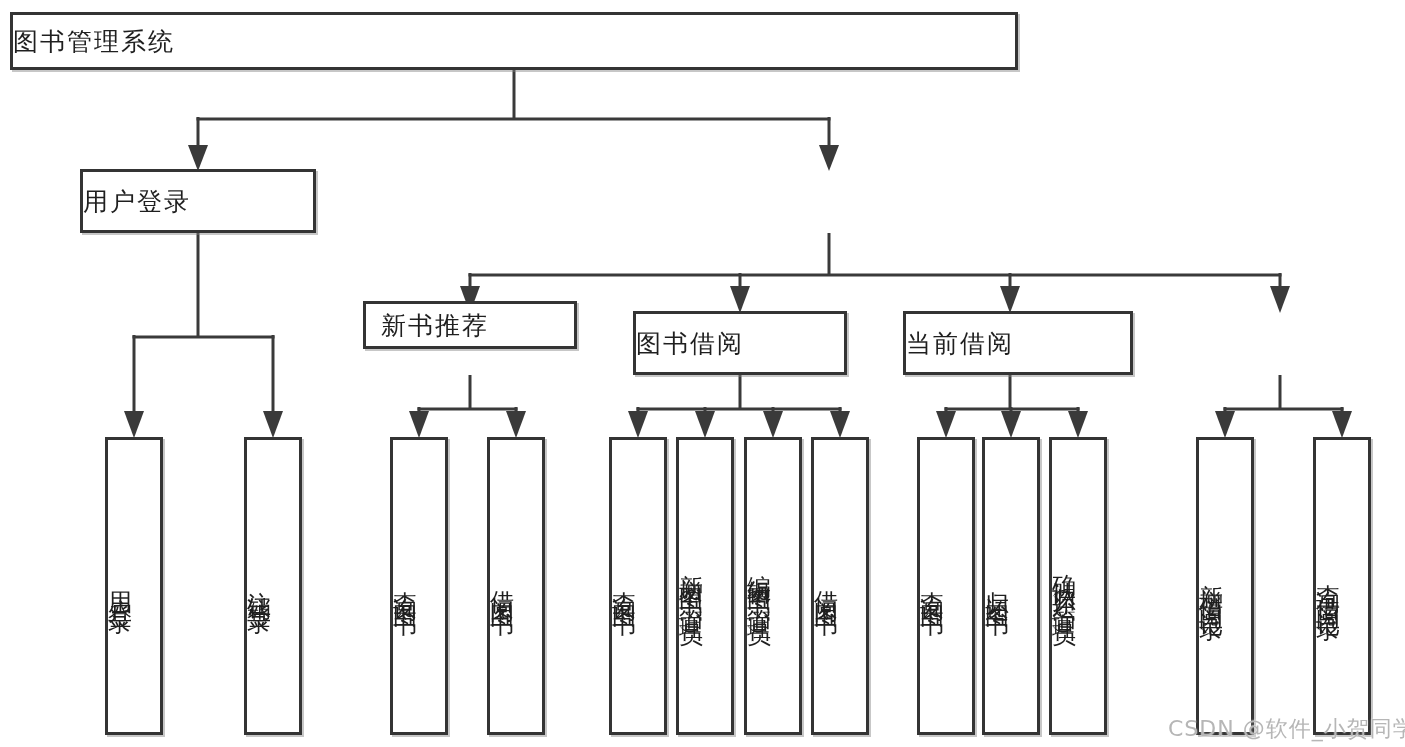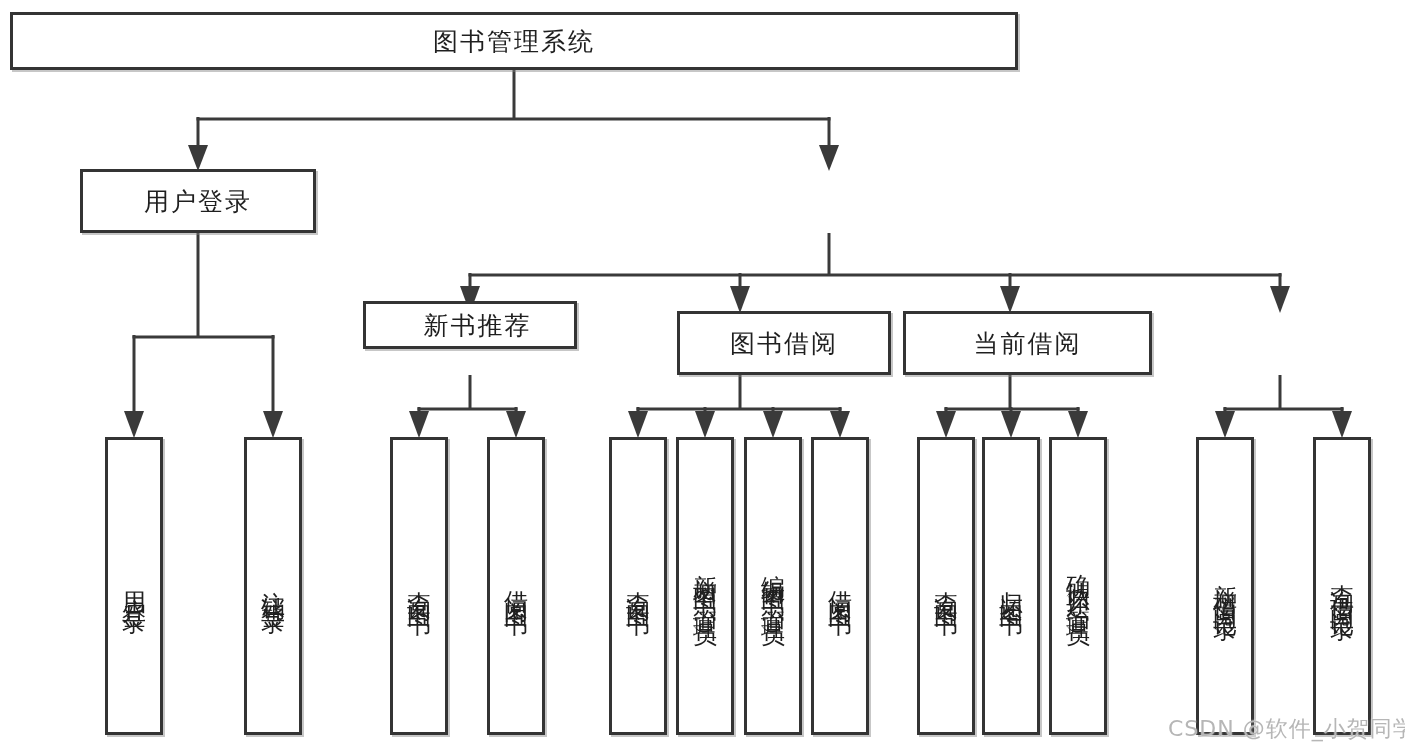--- a/index.html
+++ b/index.html
@@ -18,21 +18,20 @@
     width: 1405px; height: 747px;
     z-index: 1;
   }
   .node {
     position: absolute;
     background: #ffffff;
     border: 3px solid #343434;
     box-shadow: 2px 2px 0 rgba(130,130,130,0.45);
     display: flex;
     align-items: center;
-    justify-content: center;
     color: #1f1f1f;
     z-index: 2;
   }
   .node-h {
     font-size: 25px;
     letter-spacing: 2px;
   }
   .node-v {
     font-size: 24px;
   }
@@ -142,24 +141,24 @@
     <span>图书管理系统</span>
   </div>
 
   <div class="node node-h" style="left:80px; top:169px; width:236px; height:64px;">
     <span>用户登录</span>
   </div>
 
   <div class="node node-h" style="left:363px; top:301px; width:214px; height:48px;padding-left:15px;">
     <span>新书推荐</span>
   </div>
-  <div class="node node-h" style="left:633px; top:311px; width:214px; height:64px;margin-left:44px;">
+  <div class="node node-h" style="left:633px; top:311px; width:214px; height:64px;">
     <span>图书借阅</span>
   </div>
-  <div class="node node-h" style="left:903px; top:311px; width:249px; height:64px;">
+  <div class="node node-h" style="left:903px; top:311px; width:230px; height:64px;">
     <span>当前借阅</span>
   </div>
 
   <div class="node node-v" style="left:105px; top:437px; width:58px; height:298px;">
     <span class="vtext">用户登录</span>
   </div>
   <div class="node node-v" style="left:244px; top:437px; width:58px; height:298px;">
     <span class="vtext">注销登录</span>
   </div>
 

